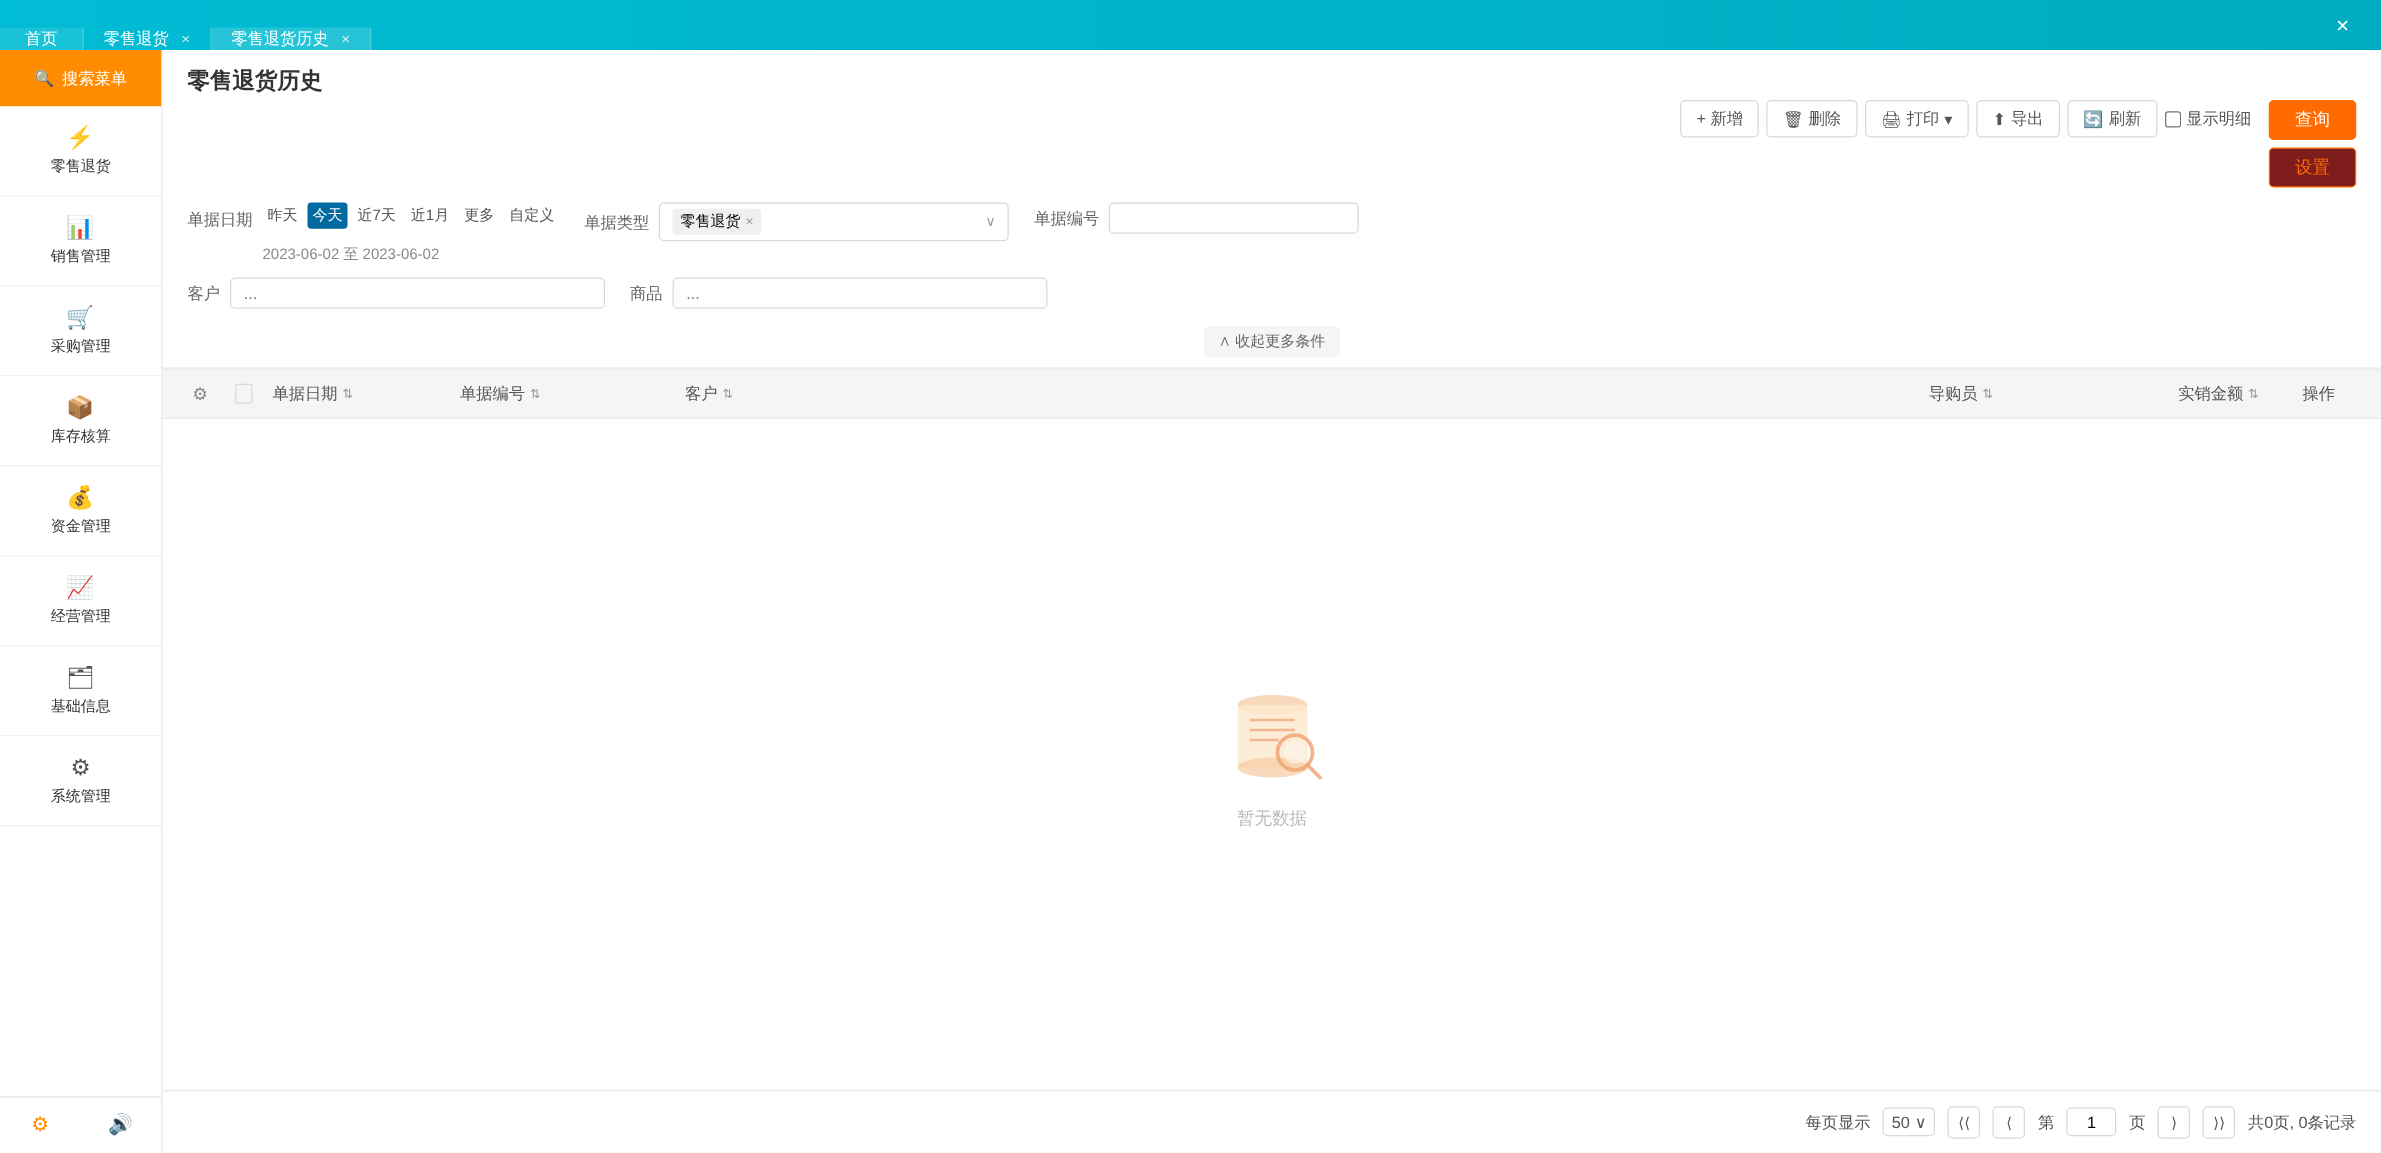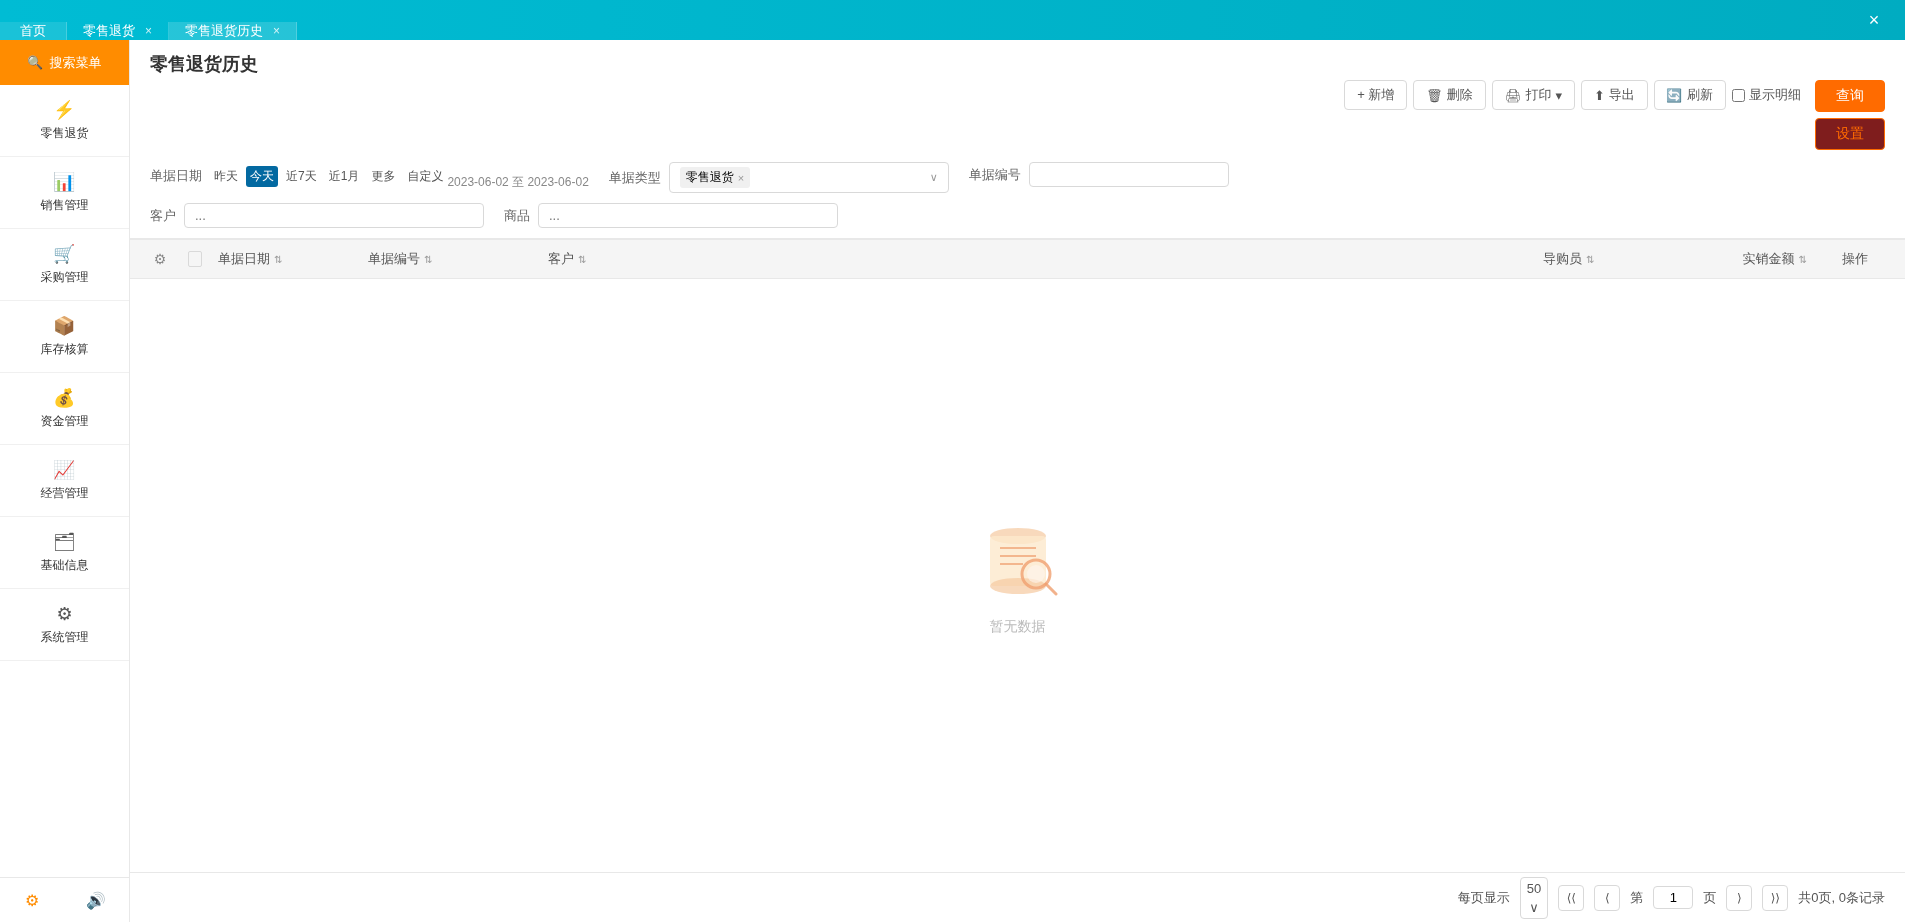--- a/index.html
+++ b/index.html
@@ -293,21 +293,20 @@
     }
     .page-size-select {
       border: 1px solid #d9d9d9;
       border-radius: 4px;
       padding: 3px 6px;
       font-size: 13px;
       display: flex;
       align-items: center;
       gap: 4px;
       cursor: pointer;
-      flex-direction: column;
     }
     .page-btn {
       width: 26px;
       height: 26px;
       display: flex;
       align-items: center;
       justify-content: center;
       border: 1px solid #d9d9d9;
       border-radius: 4px;
       cursor: pointer;
@@ -429,21 +428,21 @@
           </div>
         </div>
       </div>
 
       <div>
 
         <div style="display:flex; align-items:flex-start; gap:20px; margin-bottom:10px;">
 
           <div style="display:flex; align-items:flex-start; gap:8px;">
             <span style="font-size:13px;color:#666;white-space:nowrap;line-height:28px;">单据日期</span>
-            <div style="display:flex;flex-direction:row;">
+            <div style="display:flex;flex-direction:column;">
               <div style="display:flex;align-items:center;gap:4px;">
                 <span class="date-opt">昨天</span>
                 <span class="date-opt active">今天</span>
                 <span class="date-opt">近7天</span>
                 <span class="date-opt">近1月</span>
                 <span class="date-opt">更多</span>
                 <span class="date-opt">自定义</span>
               </div>
               <div style="font-size:12px;color:#888;margin-top:12px;">2023-06-02 至 2023-06-02</div>
             </div>
@@ -470,20 +469,23 @@
           <div style="display:flex; align-items:center; gap:8px;">
             <span style="font-size:13px;color:#666;white-space:nowrap;">客户</span>
             <input type="text" class="filter-input" placeholder="..." style="min-width: 300px;">
           </div>
           <div style="display:flex; align-items:center; gap:8px;">
             <span style="font-size:13px;color:#666;white-space:nowrap;">商品</span>
             <input type="text" class="filter-input" placeholder="..." style="min-width: 300px;">
           </div>
         </div>
 
+        <div style="display:flex;justify-content:center;margin-bottom:8px;">
+          <div class="collapse-btn">∧ 收起更多条件</div>
+        </div>
       </div>
     </div>
 
     <div class="table-container">
 
       <div class="table-header">
         <div class="th-cell fixed-left">
           <span class="gear-icon">⚙</span>
         </div>
         <div class="th-cell checkbox">

